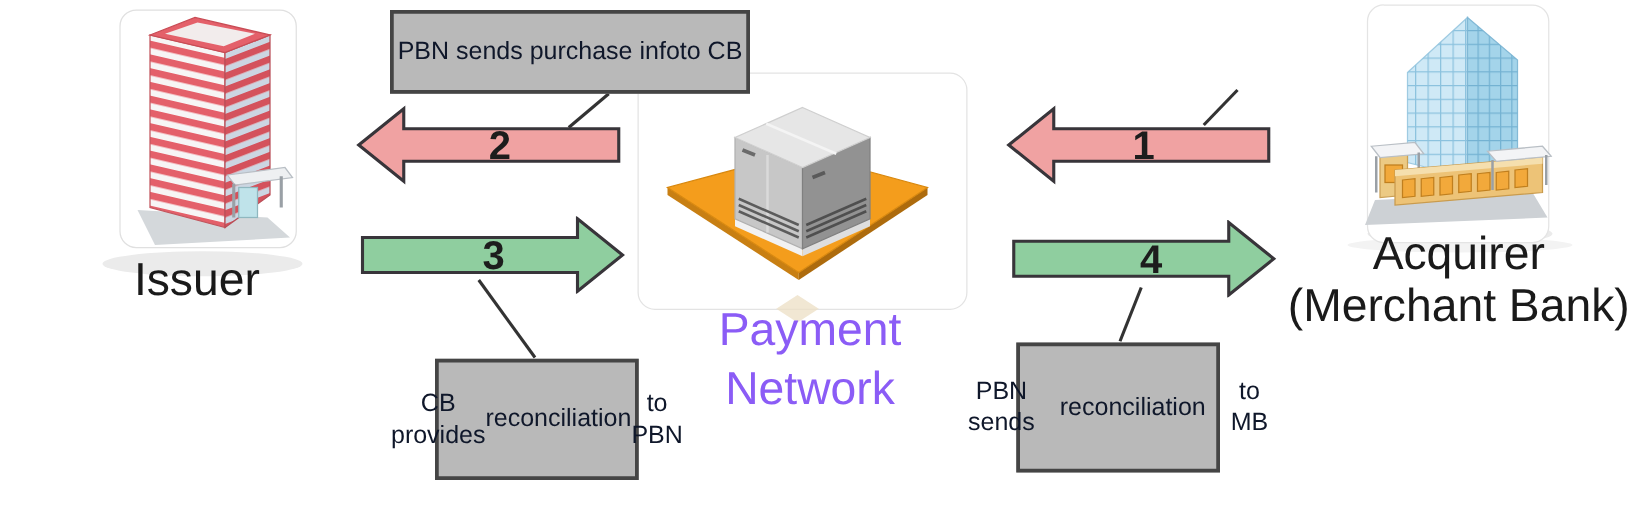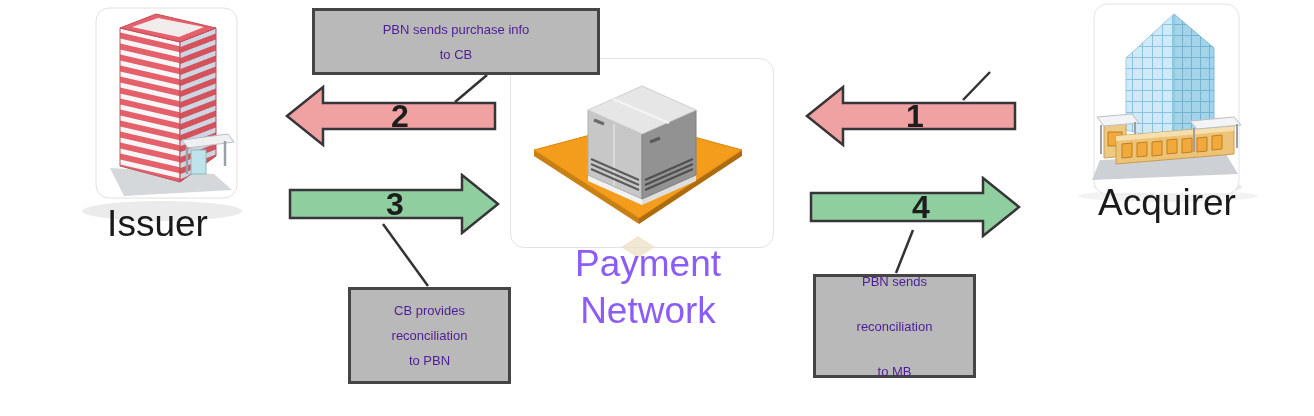--- a/index.html
+++ b/index.html
@@ -8,22 +8,22 @@
     font-family:"Liberation Sans", sans-serif;color:#161616;
   }
   .abs{position:absolute;}
   svg{display:block;}
   
   .node-label{position:absolute;text-align:center;font-size:37px;line-height:44px;color:#1a1a1a;z-index:4;}
   .pbn-label{position:absolute;text-align:center;font-size:37px;line-height:47px;color:#8b5cf6;z-index:4;}
   
   .callout{
     position:absolute;background:#b9b9b9;border:3px solid #454545;
-    display:flex;flex-direction:column;justify-content:center;align-items:center;
-    font-size:13px;line-height:25px;color:#4c1d95;text-align:center;z-index:6;box-sizing:border-box;
+    display:flex;justify-content:center;align-items:center;
+    font-size:20px;line-height:25px;color:#0f172a;text-align:center;z-index:6;box-sizing:border-box;
   }
   
   .z1{z-index:1;} .z2{z-index:2;} .z3{z-index:3;} .z5{z-index:5;}
   .pbn-card{
     position:absolute;left:510px;top:58px;width:262px;height:188px;
     background:#ffffff;border:1px solid #e3e3e3;border-radius:14px;z-index:2;
   }
   .arrow-num{font-size:32px;font-weight:bold;fill:#1d1d1d;}
 </style>
 </head>
@@ -137,20 +137,21 @@
     <div>Issuer</div>
   </div>
 
   <div class="pbn-label" style="left:518px;top:240px;width:260px;">
     <div>Payment</div>
     <div>Network</div>
   </div>
 
   <div class="node-label" style="left:1020px;top:182px;width:294px;line-height:42px;">
     <div>Acquirer</div>
+    <div>(Merchant Bank)</div>
   </div>
 
   <svg class="abs z5" style="left:283px;top:84px" width="215" height="64" viewBox="0 0 215 64">
     <polygon points="4,32 40,3 40,19 212,19 212,45 40,45 40,61" fill="#f0a2a2" stroke="#38353a" stroke-width="2.5"></polygon>
     <text class="arrow-num" x="117" y="43" text-anchor="middle">2</text>
   </svg>
 
   <svg class="abs z5" style="left:803px;top:84px" width="215" height="64" viewBox="0 0 215 64">
     <polygon points="4,32 40,3 40,19 212,19 212,45 40,45 40,61" fill="#f0a2a2" stroke="#38353a" stroke-width="2.5"></polygon>
     <text class="arrow-num" x="112" y="43" text-anchor="middle">1</text>

